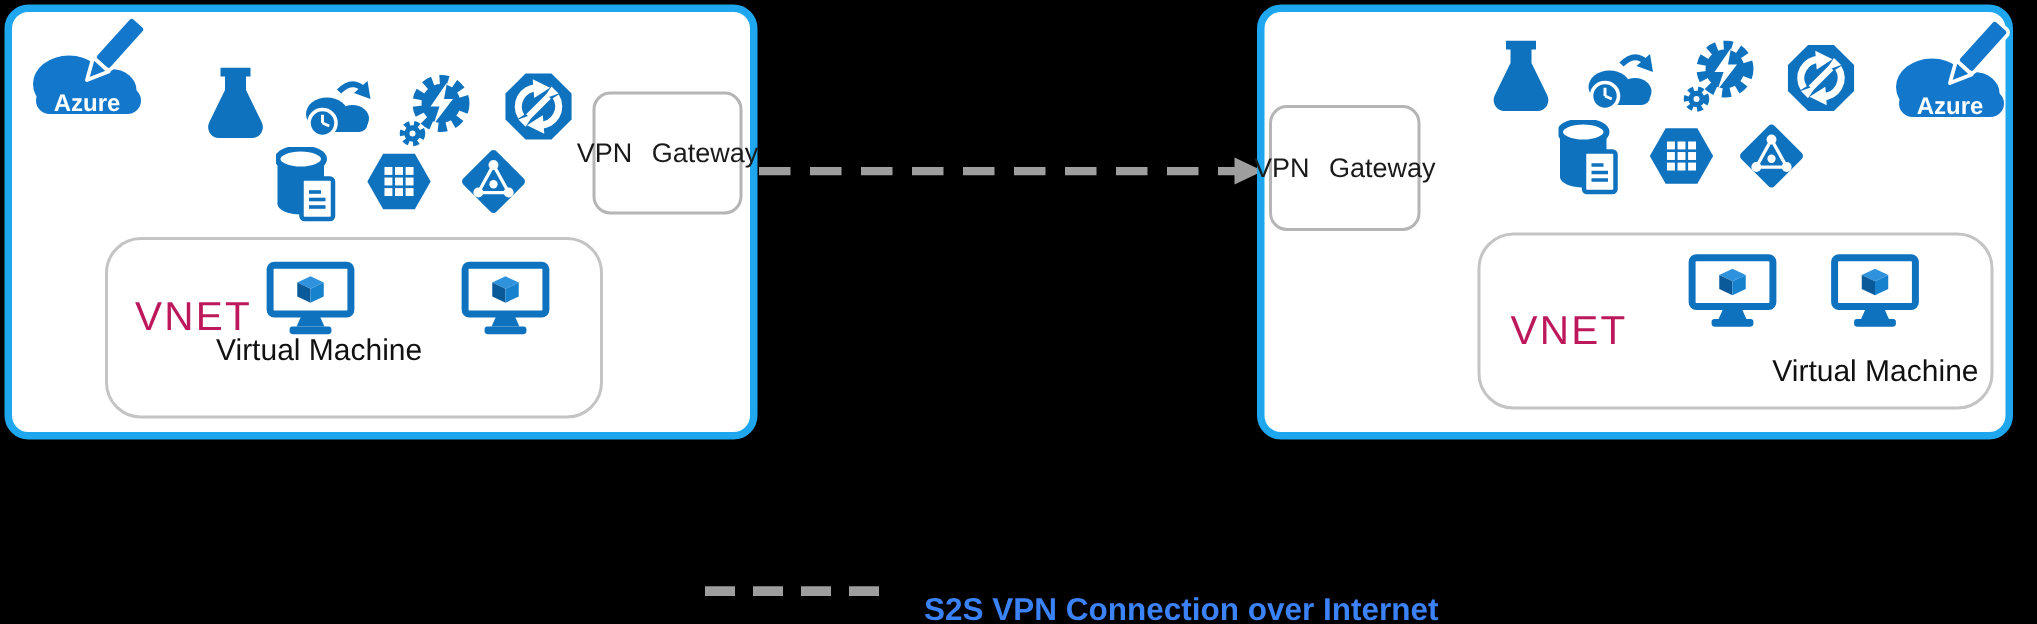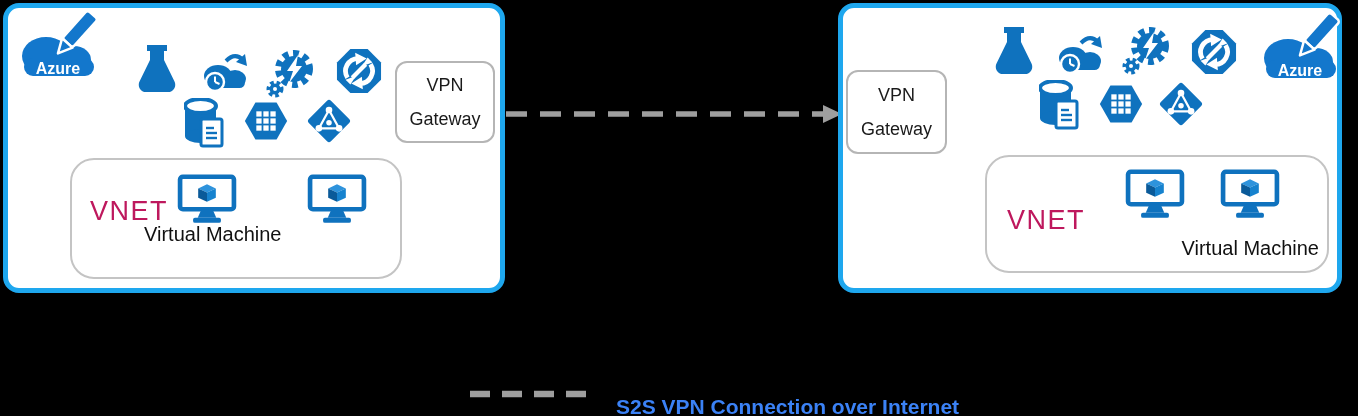--- a/index.html
+++ b/index.html
@@ -10,21 +10,21 @@
   .region{
     position:absolute;box-sizing:border-box;background:#fff;
     border:5px solid #1EA7EE;border-radius:16px;
   }
   #left-region{left:3px;top:3px;width:502px;height:290px;}
   #right-region{left:838px;top:3px;width:504px;height:290px;}
   .abs{position:absolute;}
   .inner-box{
     position:absolute;box-sizing:border-box;background:#fff;
     border:2px solid #B5B5B5;border-radius:12px;
-    display:flex;flex-direction:column;align-items:center;justify-content:center;gap:13px;
+    display:flex;flex-direction:row;align-items:center;justify-content:center;gap:13px;
     font-size:18px;color:#1A1A1A;
   }
   .vnet-box{
     position:absolute;box-sizing:border-box;background:#fff;
     border:2px solid #C4C4C4;border-radius:24px;
   }
   .vnet-label{
     position:absolute;font-size:27px;color:#be185d;letter-spacing:1.5px;font-weight:400;
   }
   .vm-label{

